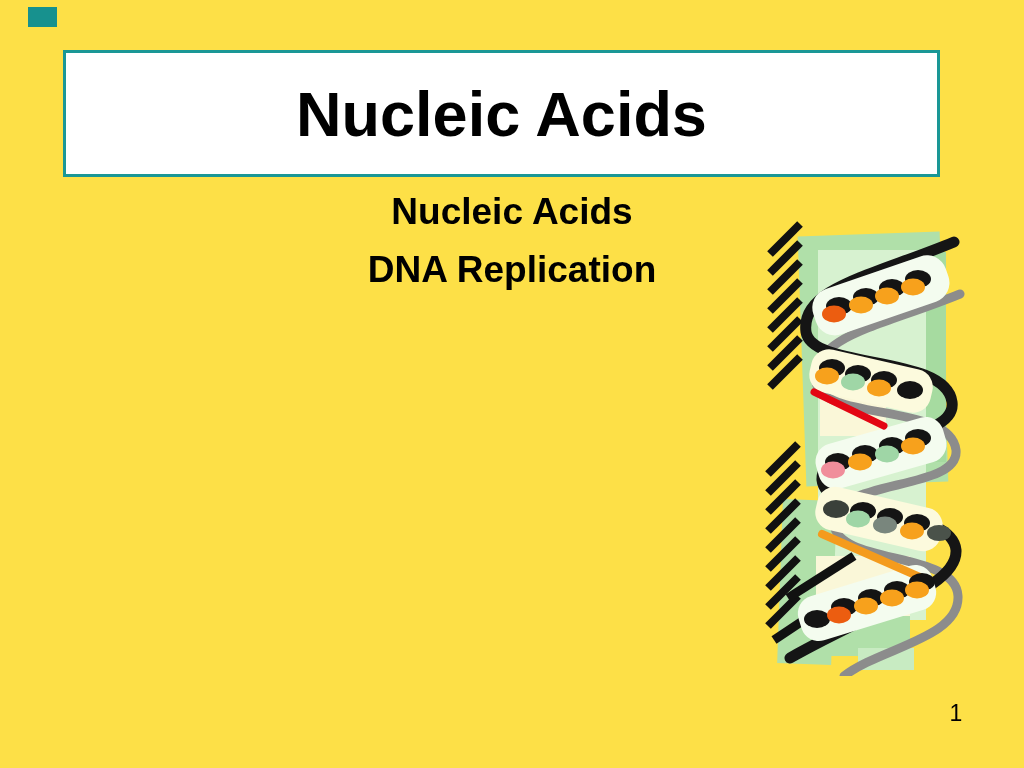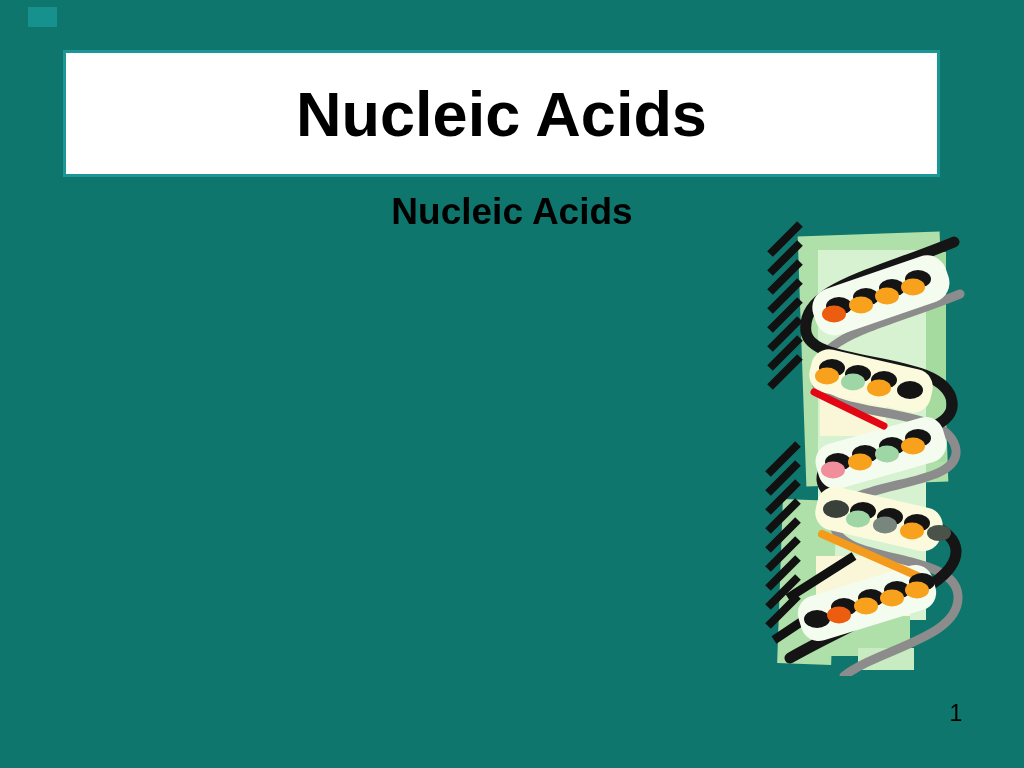--- a/index.html
+++ b/index.html
@@ -1,20 +1,20 @@
 <!DOCTYPE html>
 <html><head>
 <meta charset="utf-8">
 <style>
   html,body{margin:0;padding:0;}
   body{
     width:1024px;height:768px;position:relative;background:#ffffff;
     font-family:"Liberation Sans", sans-serif;overflow:hidden;
   }
-  .slide{position:absolute;inset:0;background:#0f766e;}
+  .slide{position:absolute;inset:0;background:#fde047;}
   .corner-mark{
     position:absolute;left:28px;top:7px;width:29px;height:20px;
     background:#17918E;
   }
   .title-box{
     position:absolute;left:63px;top:50px;width:871px;height:121px;
     border:3px solid #1A9796;background:#ffffff;
     display:flex;align-items:center;justify-content:center;
   }
   .title-text{
@@ -43,20 +43,21 @@
 <div class="slide">
 
   <div class="corner-mark"></div>
 
   <div class="title-box">
     <div class="title-text">Nucleic Acids</div>
   </div>
 
   <div class="outline">
     <div class="outline-line">Nucleic Acids</div>
+    <div class="outline-line">DNA Replication</div>
   </div>
 
   <div class="helix-wrap">
     <svg viewBox="0 0 260 470" xmlns="http://www.w3.org/2000/svg">
 
       <g>
         <rect x="40" y="28" width="142" height="250" fill="#B0E0A9" transform="rotate(-2 111 153)"></rect>
         <rect x="148" y="46" width="36" height="210" fill="#A6DBA0"></rect>
         <rect x="56" y="44" width="108" height="370" fill="#D7F2D0"></rect>
         <rect x="18" y="294" width="54" height="164" fill="#B0E0A9" transform="rotate(2 45 376)"></rect>

